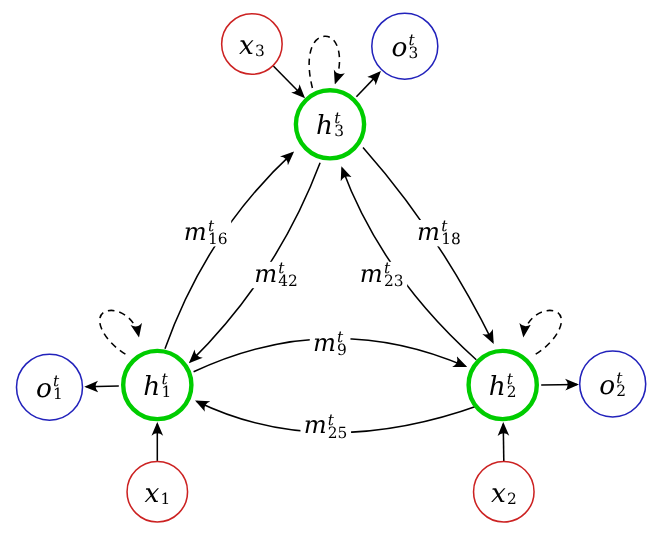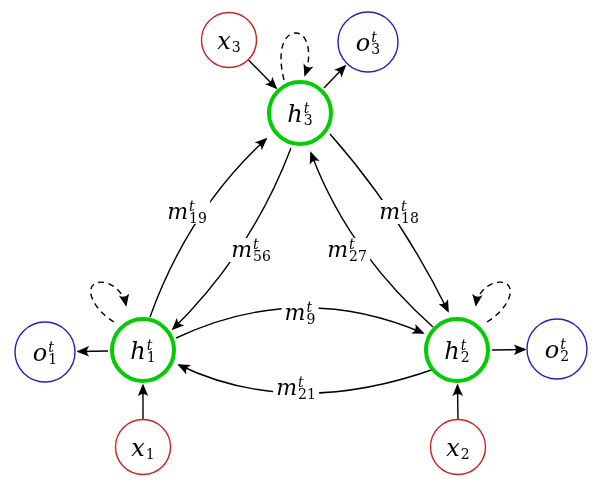--- a/index.html
+++ b/index.html
@@ -138,52 +138,52 @@
     <span class="stack">
         <span class="sup"></span>
         <span class="sub">2</span>
       </span>
   </div>
 
   <div class="lab msg" style="left:187px;top:212px">
     <span class="base">m</span>
     <span class="stack">
         <span class="sup">t</span>
-        <span class="sub">19</span>
+        <span class="sub">16</span>
       </span>
   </div>
   <div class="lab msg" style="left:251px;top:250px">
     <span class="base">m</span>
     <span class="stack">
         <span class="sup">t</span>
-        <span class="sub">56</span>
+        <span class="sub">42</span>
       </span>
   </div>
   <div class="lab msg" style="left:347px;top:250px">
     <span class="base">m</span>
     <span class="stack">
         <span class="sup">t</span>
-        <span class="sub">27</span>
+        <span class="sub">23</span>
       </span>
   </div>
   <div class="lab msg" style="left:399px;top:212px">
     <span class="base">m</span>
     <span class="stack">
         <span class="sup">t</span>
         <span class="sub">18</span>
       </span>
   </div>
   <div class="lab msg" style="left:300px;top:313px">
     <span class="base">m</span>
     <span class="stack">
         <span class="sup">t</span>
         <span class="sub">9</span>
       </span>
   </div>
   <div class="lab msg" style="left:296px;top:388px">
     <span class="base">m</span>
     <span class="stack">
         <span class="sup">t</span>
-        <span class="sub">21</span>
+        <span class="sub">25</span>
       </span>
   </div>
 
 </div>
 
 </body></html>

